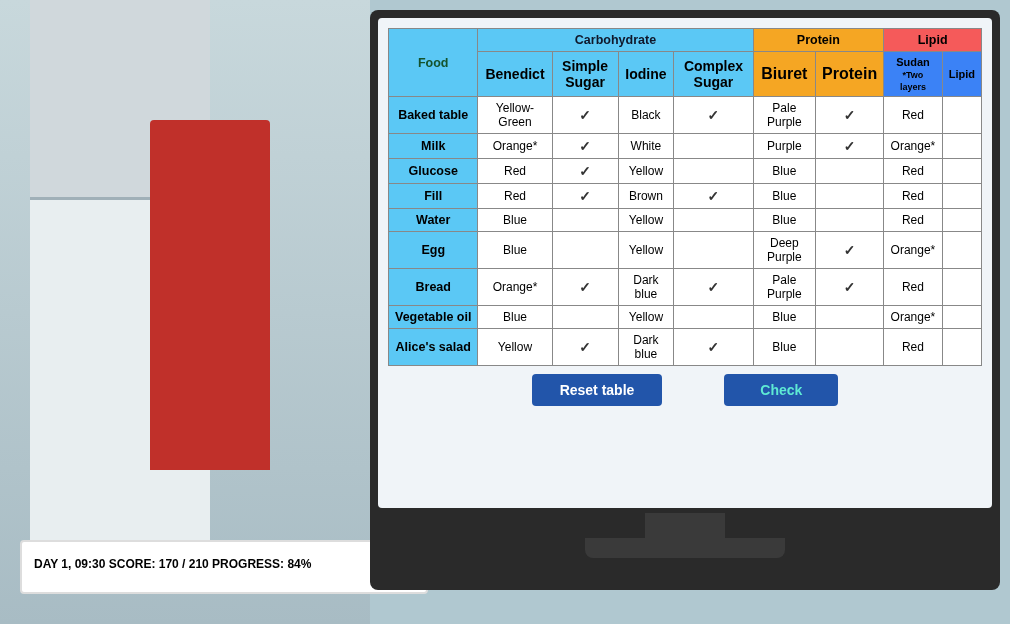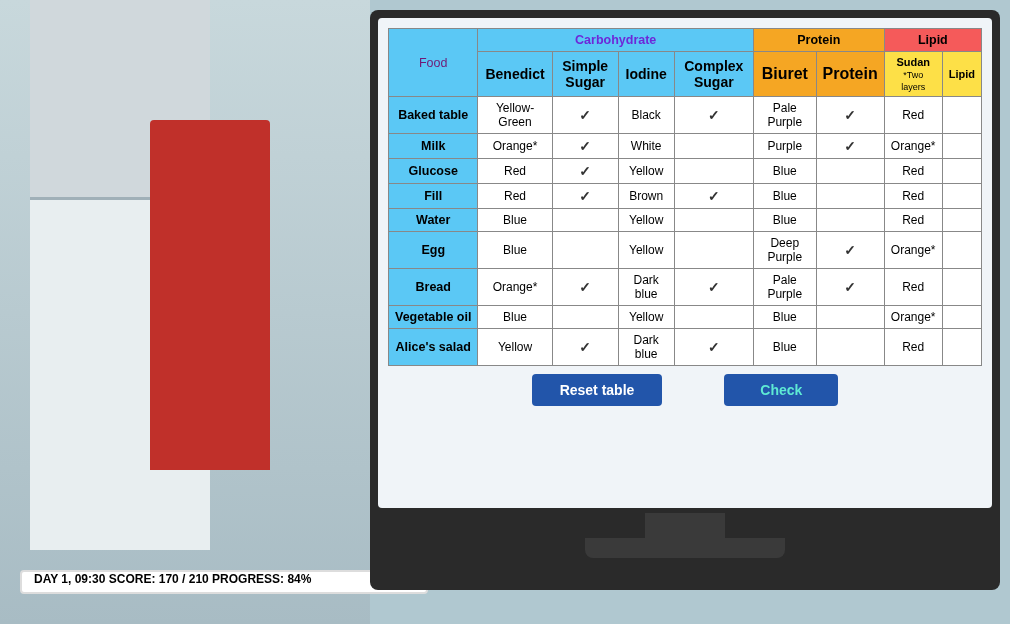--- a/index.html
+++ b/index.html
@@ -94,27 +94,27 @@
       font-size: 12.5px;
     }
     th, td {
       border: 1px solid #888;
       padding: 4px 6px;
       text-align: center;
       vertical-align: middle;
     }
     .header-food {
       background: #5bc8f5;
-      font-weight: normal;
-      color: #701a75;
+      font-weight: bold;
+      color: #14532d;
     }
     .header-carb {
       background: #5bc8f5;
       font-weight: bold;
-      color: #6d28d9;
+      color: #0f172a;
     }
     .header-protein {
       background: #f5a623;
       font-weight: bold;
       color: #000;
     }
     .header-lipid {
       background: #f55a5a;
       font-weight: bold;
       color: #000;
@@ -123,42 +123,42 @@
       background: #5bc8f5;
       font-weight: bold;
       font-size: 14px;
     }
     .subheader-protein {
       background: #f5a623;
       font-weight: bold;
       font-size: 16px;
     }
     .subheader-lipid {
-      background: #fde047;
+      background: #3b82f6;
       font-weight: bold;
       font-size: 11px;
       margin-top: 22px;
     }
     .cell-food {
       background: #5bc8f5;
       font-weight: bold;
       white-space: nowrap;
     }
     .cell-data {
       background: #fff;
       font-size: 12px;
     }
     .checkmark {
       color: #333;
       font-size: 14px;
       font-weight: bold;
     }
     .sudan-note {
       font-size: 9px;
-      font-weight: normal;
+      font-weight: bold;
     }
 
     
     .buttons-row {
       display: flex;
       justify-content: center;
       gap: 62px;
       margin-top: 8px;
     }
     .btn-reset {
@@ -184,21 +184,21 @@
 
     
     .info-panel {
       position: absolute;
       left: 20px;
       bottom: 30px;
       width: 408px;
       background: #fff;
       border: 2px solid #ddd;
       border-radius: 4px;
-      padding: 0 12px;
+      padding: 15px 12px;
     }
     .info-score {
       font-weight: bold;
       font-size: 12px;
       margin-bottom: 6px;
       color: #000;
     }
     .info-desc {
       font-style: italic;
       font-size: 12px;

